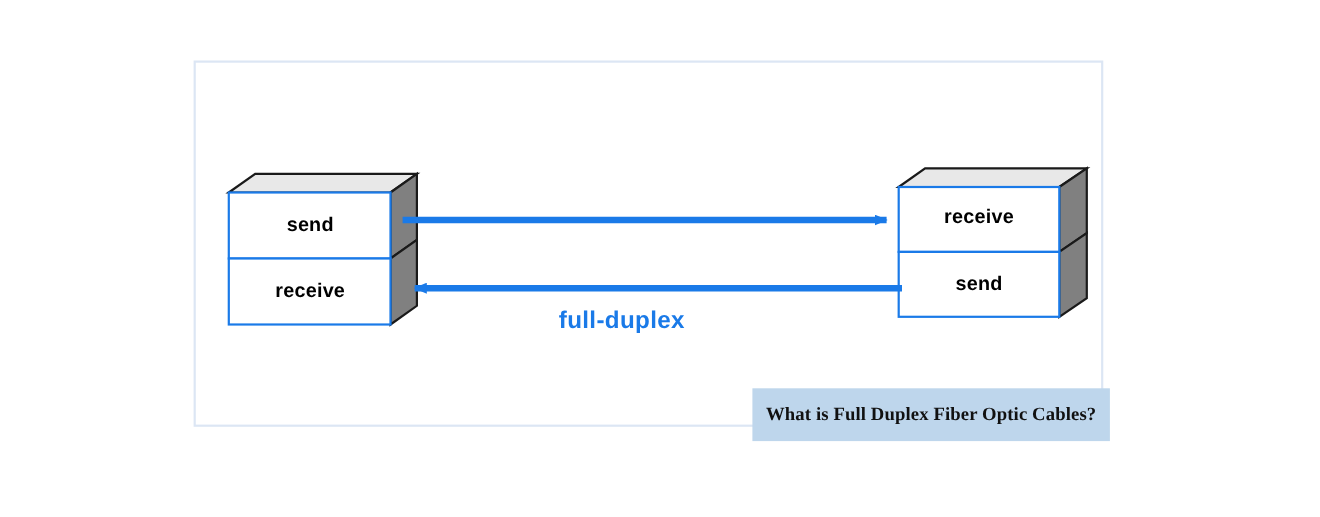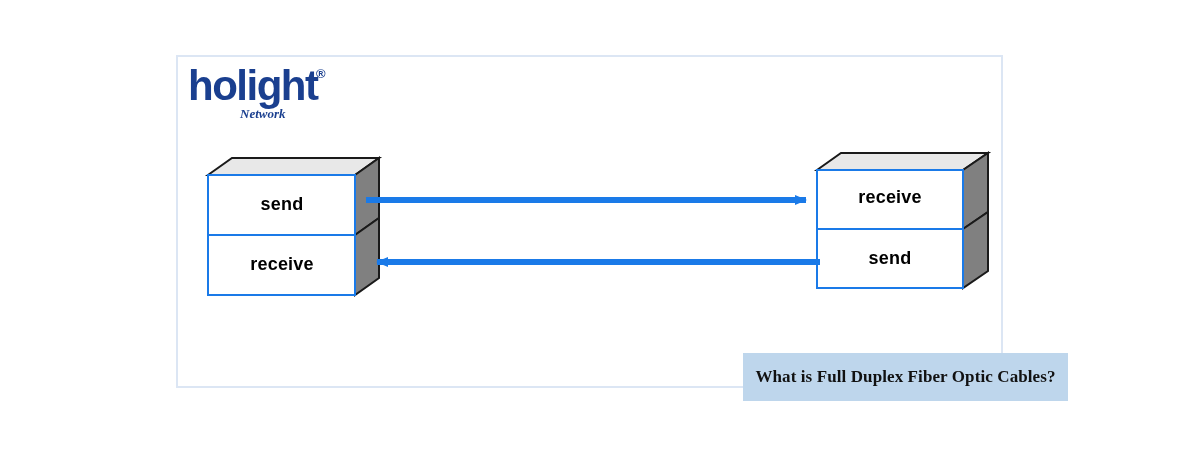--- a/index.html
+++ b/index.html
@@ -79,21 +79,21 @@
     font-weight: bold;
     font-size: 22px;
     font-family: "Liberation Sans", sans-serif;
     white-space: nowrap;
     letter-spacing: 0.3px;
   }
 
   
   .caption-banner {
     position: absolute;
-    left: 743px;
+    left: 684px;
     top: 353px;
     width: 325px;
     height: 48px;
     background: #bed6ec;
     display: flex;
     align-items: center;
     justify-content: center;
     box-sizing: border-box;
   }
   .caption-text {
@@ -105,29 +105,20 @@
     letter-spacing: 0.1px;
   }
 </style>
 </head>
 <body>
 
 <div id="stage">
 
   <div class="diagram-frame"></div>
 
-  <div class="logo">
-    <svg width="160" height="62" viewBox="0 0 160 62" xmlns="http://www.w3.org/2000/svg">
-      <g fill="#1a3f8f" font-family="Liberation Sans, sans-serif" font-weight="bold">
-        <text x="0" y="36" font-size="42" letter-spacing="-1.5">holight</text>
-        <text x="128" y="14" font-size="13">®</text>
-      </g>
-      <text x="52" y="54" fill="#1a3f8f" font-family="Liberation Serif, serif" font-style="italic" font-weight="bold" font-size="13">Network</text>
-    </svg>
-  </div>
 
   <svg class="diagram-svg" viewBox="0 0 1200 470" xmlns="http://www.w3.org/2000/svg">
 
     <defs>
       <marker id="arrowRight" markerWidth="12" markerHeight="10" refX="11" refY="5" orient="auto" markerUnits="userSpaceOnUse">
         <path d="M0,0 L12,5 L0,10 z" fill="#1a7ae8"></path>
       </marker>
       <marker id="arrowLeftHead" markerWidth="12" markerHeight="10" refX="11" refY="5" orient="auto" markerUnits="userSpaceOnUse">
         <path d="M0,0 L12,5 L0,10 z" fill="#1a7ae8"></path>
       </marker>
@@ -160,18 +151,19 @@
   </svg>
 
   <div class="node-label" id="lbl-left-send">send</div>
 
   <div class="node-label" id="lbl-left-recv">receive</div>
 
   <div class="node-label" id="lbl-right-recv">receive</div>
 
   <div class="node-label" id="lbl-right-send">send</div>
 
+  <div class="mode-label">full-duplex</div>
 
   <div class="caption-banner">
     <span class="caption-text">What is Full Duplex Fiber Optic Cables?</span>
   </div>
 
 </div>
 
 </body></html>

